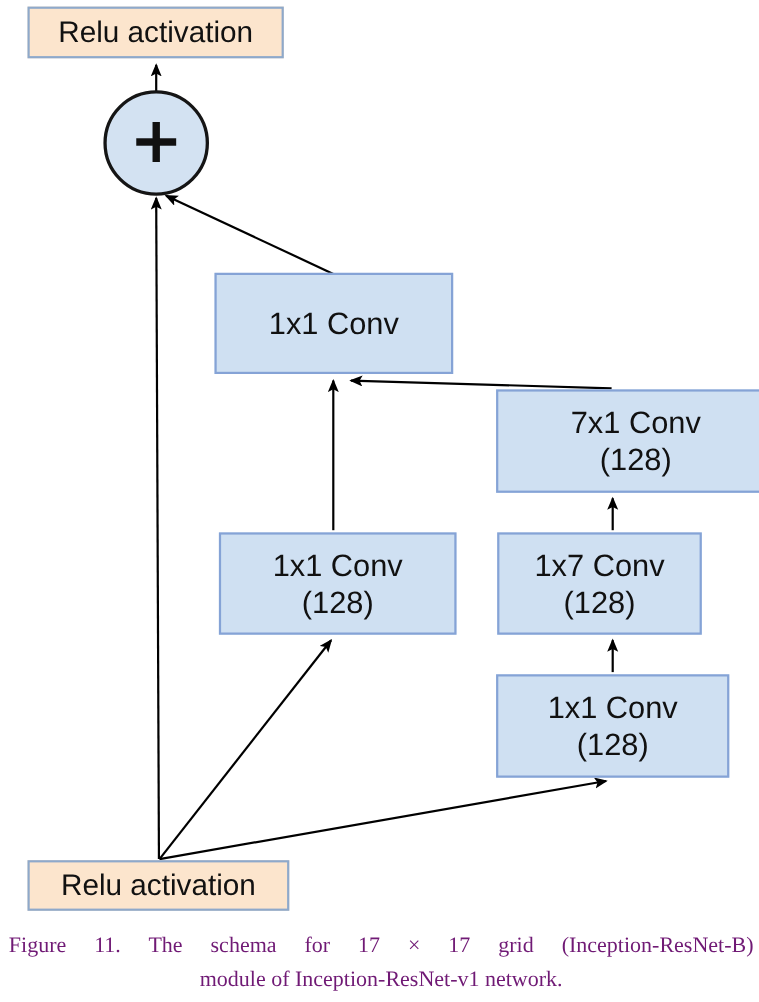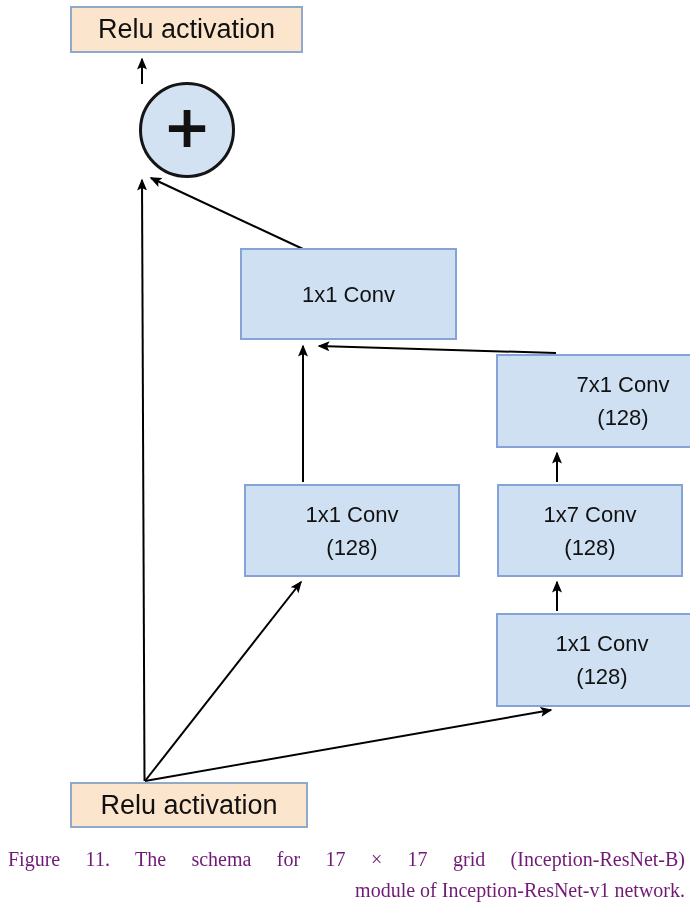--- a/index.html
+++ b/index.html
@@ -15,26 +15,25 @@
   
   .node {
     position: absolute;
     box-sizing: border-box;
     display: flex;
     flex-direction: column;
     align-items: center;
     justify-content: center;
     text-align: center;
     color: #111;
-    margin-left: 45px;
   }
   .conv {
     background: var(--c-conv_fill);
     border: 2px solid var(--c-conv_border);
-    font-size: 22px;
+    font-size: 28px;
     line-height: 33px;
   }
   .relu {
     background: var(--c-relu_fill);
     border: 2px solid var(--c-relu_border);
     font-size: 27px;
   }
   .sum {
     background: var(--c-sum_fill);
     border: 3px solid var(--c-sum_border);
@@ -73,21 +72,21 @@
     position: absolute;
     left: 8px;
     right: 5px;
     top: 844px;
     font-family: "Liberation Serif", serif;
     font-size: 20px;
     line-height: 31px;
     color: #701a75;
   }
   .caption-l1 { text-align: justify; text-align-last: justify; }
-  .caption-l2 { text-align: right; }
+  .caption-l2 { text-align: center; }
 </style>
 </head>
 <body>
 
 <div id="page">
 
   <svg id="arrows" viewBox="0 0 690 911" xmlns="http://www.w3.org/2000/svg">
     <defs>
       <marker id="arrowhead" markerUnits="userSpaceOnUse" markerWidth="14" markerHeight="12" refX="10.5" refY="5" orient="auto">
         <path d="M0,0 L12,5 L0,10 L2.6,5 Z"></path>

